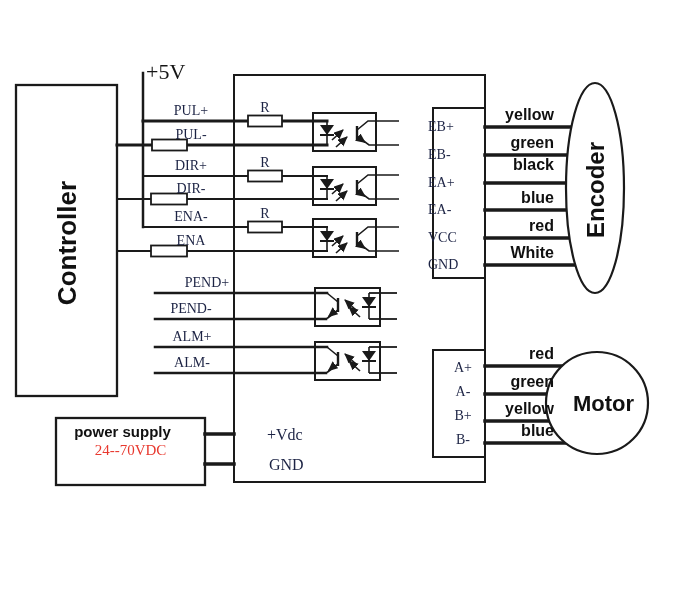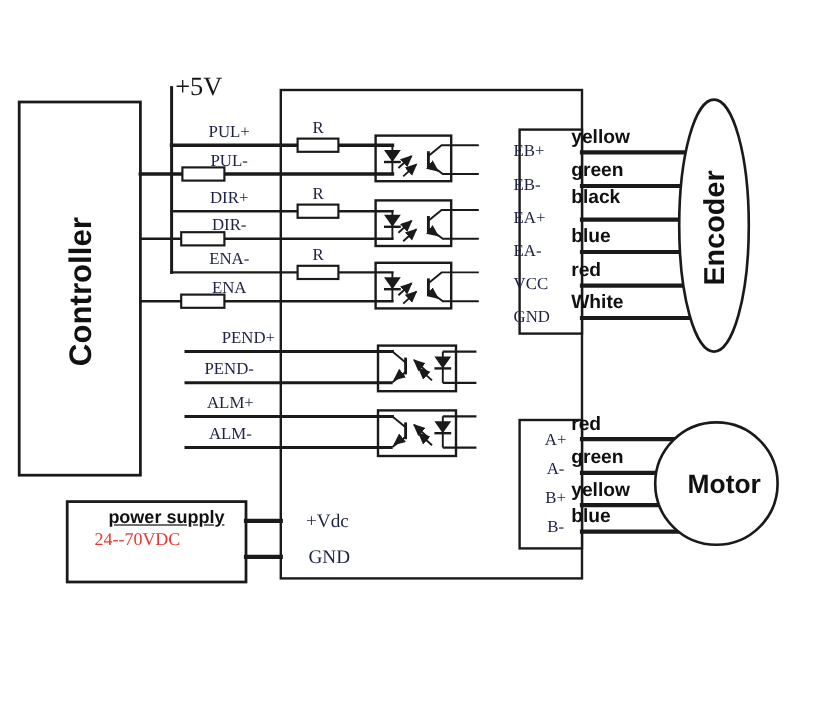--- a/index.html
+++ b/index.html
@@ -4,28 +4,28 @@
 <style>
   html,body { margin:0; padding:0; background:#fff; }
   #stage { position:relative; width:687px; height:600px; background:#ffffff; overflow:hidden;
            font-family:"Liberation Sans", sans-serif; }
   #wires-svg { position:absolute; left:0; top:0; z-index:1; }
   .lab { position:absolute; z-index:5; line-height:1.15; white-space:nowrap;text-align:center; }
   .sig  { width:70px;  font:14px "Liberation Serif", serif; color:#1c2344; }
   .rlab { width:34px; text-align:center; font:14px "Liberation Serif", serif; color:#1c2344; }
   .pin  { width:50px; text-align:left;  font:14px "Liberation Serif", serif; color:#1c2344; }
   .mpin { width:40px; text-align:center; font:14px "Liberation Serif", serif; color:#1c2344; }
-  .ppin { font:16px "Liberation Serif", serif; color:#1c2344; }
-  .wcol { width:78px; text-align:left; font:bold 16px "Liberation Sans", sans-serif; color:#101010; }
+  .ppin { font:16px "Liberation Serif", serif; color:#1c2344;margin-left:12px; }
+  .wcol { width:78px; text-align:right; font:bold 16px "Liberation Sans", sans-serif; color:#101010; }
   .railv { font:22px "Liberation Serif", serif; color:#151515; }
   .rot   { transform:rotate(-90deg); }
   .ctl-name { width:200px; height:30px; text-align:center; font:bold 26px "Liberation Sans", sans-serif; color:#111; }
   .enc-name { width:180px; height:28px; text-align:center; font:bold 24px "Liberation Sans", sans-serif; color:#111; }
   .mot-name { width:113px; text-align:center; font:bold 22px "Liberation Sans", sans-serif; color:#111; }
-  .ps-name  { width:129px; text-align:right; font:bold 15px "Liberation Sans", sans-serif; color:#111;text-decoration:underline; }
+  .ps-name  { width:129px; text-align:center; font:bold 15px "Liberation Sans", sans-serif; color:#111; }
   .ps-volt  { width:145px; text-align:center; font:15px "Liberation Serif", serif; color:#e8382e; }
   .title    { width:300px; text-align:center; font:bold 22px "Liberation Sans", sans-serif; color:#111; }
 </style>
 </head>
 <body>
 
 <div id="stage">
 
 <svg id="wires-svg" width="687" height="600" viewBox="0 0 687 600">
   <defs>
@@ -195,16 +195,16 @@
 <div class="lab wcol" style="left:476px;top:189px">blue</div>
 <div class="lab wcol" style="left:476px;top:217px">red</div>
 <div class="lab wcol" style="left:476px;top:244px">White</div>
 
 <div class="lab wcol" style="left:476px;top:345px">red</div>
 <div class="lab wcol" style="left:476px;top:373px">green</div>
 <div class="lab wcol" style="left:476px;top:400px">yellow</div>
 <div class="lab wcol" style="left:476px;top:422px">blue</div>
 
 <div class="lab ps-name" style="left:58px;top:423px">power supply</div>
-<div class="lab ps-volt" style="left:42px;top:442px">24--70VDC</div>
+<div class="lab ps-volt" style="left:58px;top:442px">24--70VDC</div>
 
 
 </div>
 
 </body></html>

